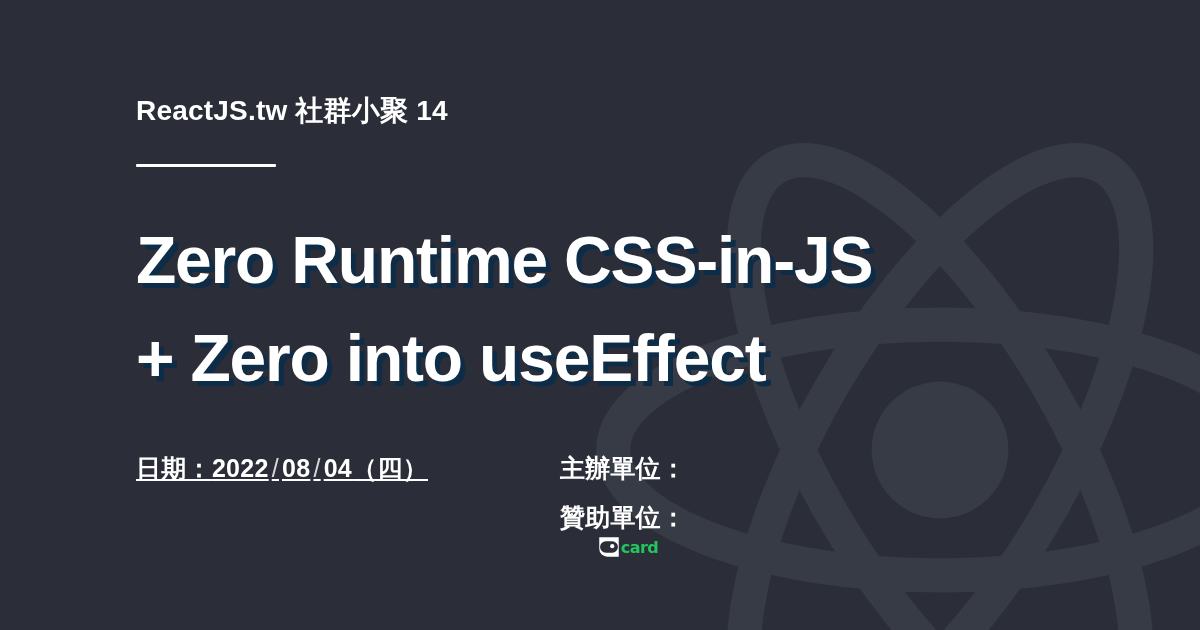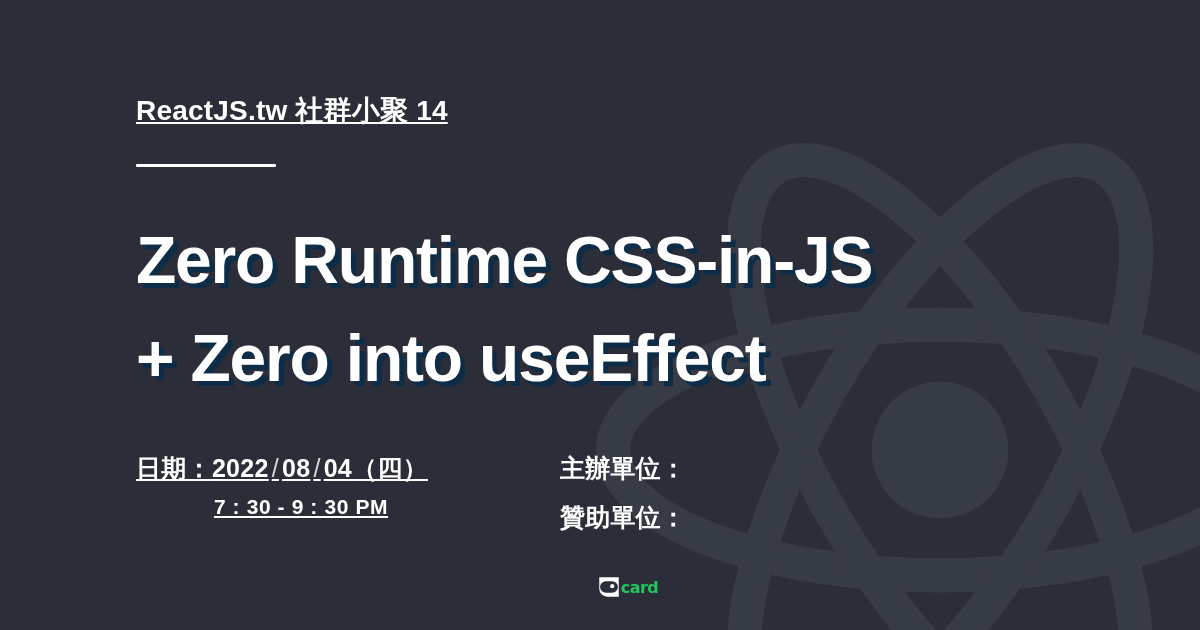--- a/index.html
+++ b/index.html
@@ -41,21 +41,20 @@
   
   .eyebrow {
     position: absolute;
     left: 136px;
     top: 92px;
     font-size: 28px;
     font-weight: 700;
     letter-spacing: 0.2px;
     color: #ffffff;
     white-space: nowrap;
-    text-decoration: underline;
   }
 
   .rule {
     position: absolute;
     left: 136px;
     top: 164px;
     width: 140px;
     height: 3px;
     background: #ffffff;
     border-radius: 1px;
@@ -123,21 +122,21 @@
   .org-line {
     font-size: 25px;
     font-weight: 700;
     color: #ffffff;
     white-space: nowrap;
     letter-spacing: 0.2px;
     display: flex;
     align-items: center;
     flex-direction: column;
   }
-  .org-line + .org-line { margin-top: 16px; gap: 40px; }
+  .org-line + .org-line { margin-top: 16px; }
 
   
   .dcard {
     display: inline-flex;
     align-items: center;
     margin-left: 8px;
   }
   .dcard-mark {
     width: 26px;
     height: 26px;
@@ -177,21 +176,20 @@
     <span class="line">Zero Runtime CSS-in-JS</span>
     <span class="line">+ Zero into useEffect</span>
   </h1>
 
   <div class="meta">
 
     <div class="meta-col-left">
       <div class="date-line">
         <span>日期：</span><span>2022</span><span class="sep">/</span><span>08</span><span class="sep">/</span><span>04</span><span>（四）</span>
       </div>
-      <div class="time-line">7 : 30 - 9 : 30 PM</div>
     </div>
 
     <div class="meta-col-right">
       <div class="org-line">
         <span>主辦單位：</span>
       </div>
       <div class="org-line">
         <span>贊助單位：</span>
         <span class="dcard">
           <span class="dcard-mark">

